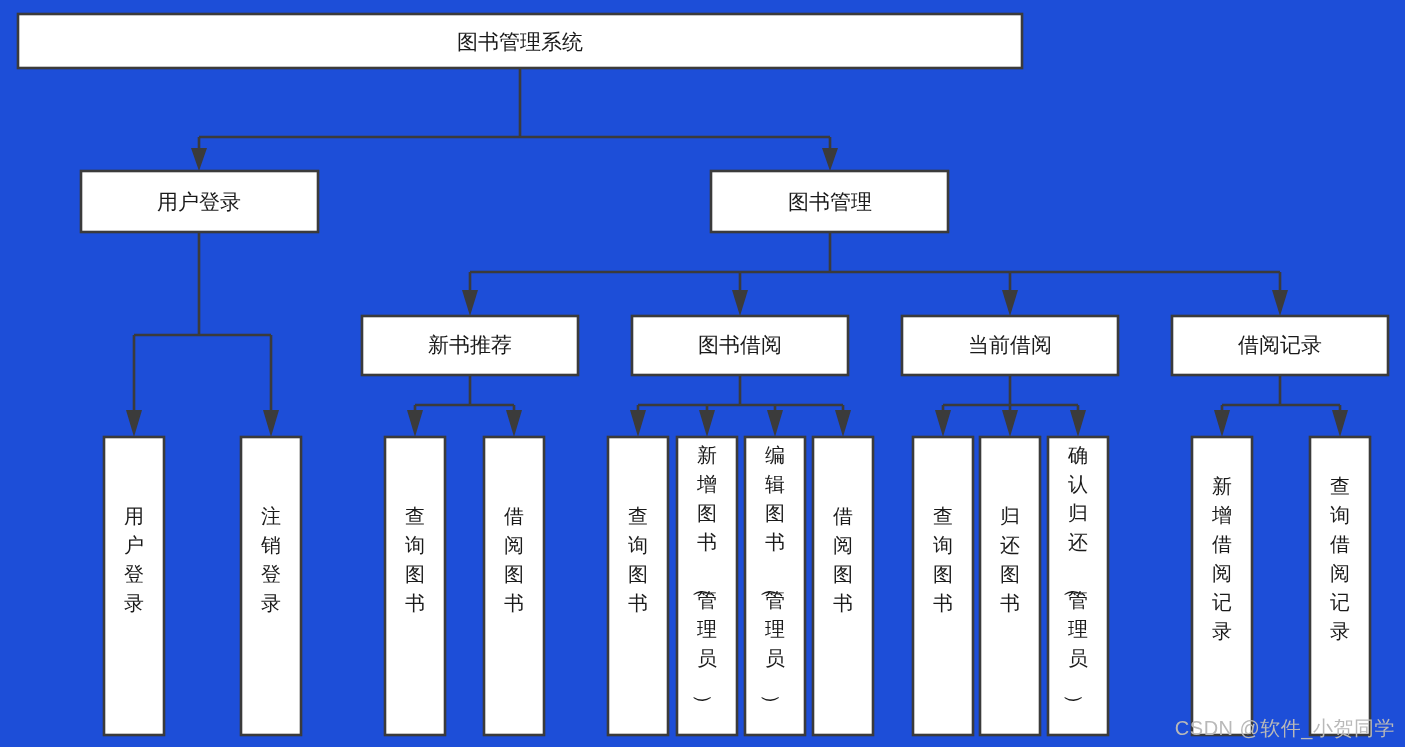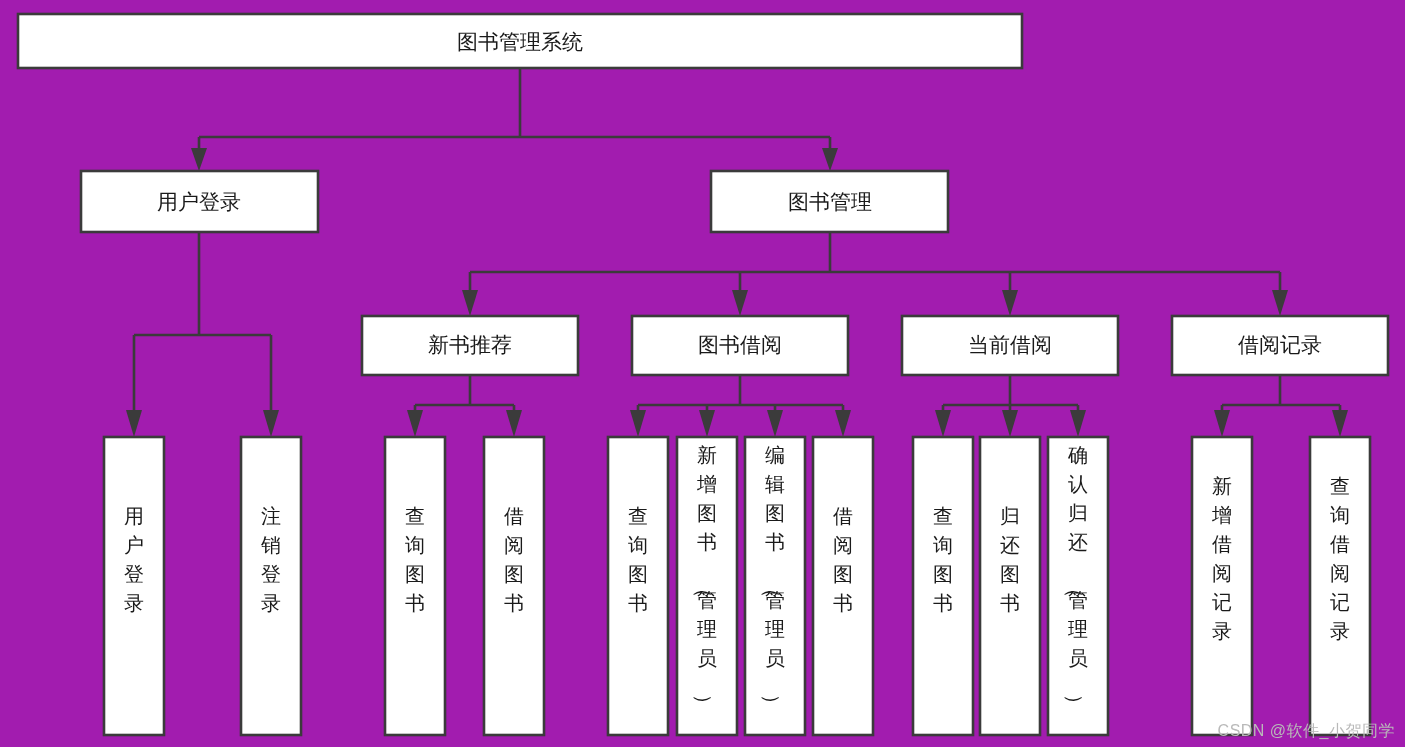--- a/index.html
+++ b/index.html
@@ -12,21 +12,21 @@
     width: 1405px;
     height: 747px;
     font-family: "Liberation Sans", "DejaVu Sans", sans-serif;
     overflow: hidden;
     position: relative;
   }
   #diagram-root {
     position: relative;
     width: 1405px;
     height: 747px;
-    background: #a21caf;
+    background: #1d4ed8;
   }
   svg.diagram-canvas {
     position: absolute;
     left: 0;
     top: 0;
     width: 1405px;
     height: 747px;
     display: block;
   }
   .node-box {
@@ -55,21 +55,21 @@
     font-family: "Liberation Sans", "DejaVu Sans", sans-serif;
     font-size: 20px;
     fill: #1a1a1a;
     text-anchor: middle;
   }
   .watermark-text {
     position: absolute;
     right: 10px;
     bottom: 5px;
     font-family: "Liberation Sans", "DejaVu Sans", sans-serif;
-    font-size: 16px;
+    font-size: 20px;
     color: #b9b9b9;
     letter-spacing: 0.5px;
     white-space: nowrap;
     user-select: none;
   }
 </style>
 </head>
 <body>
 
 <div id="diagram-root">

